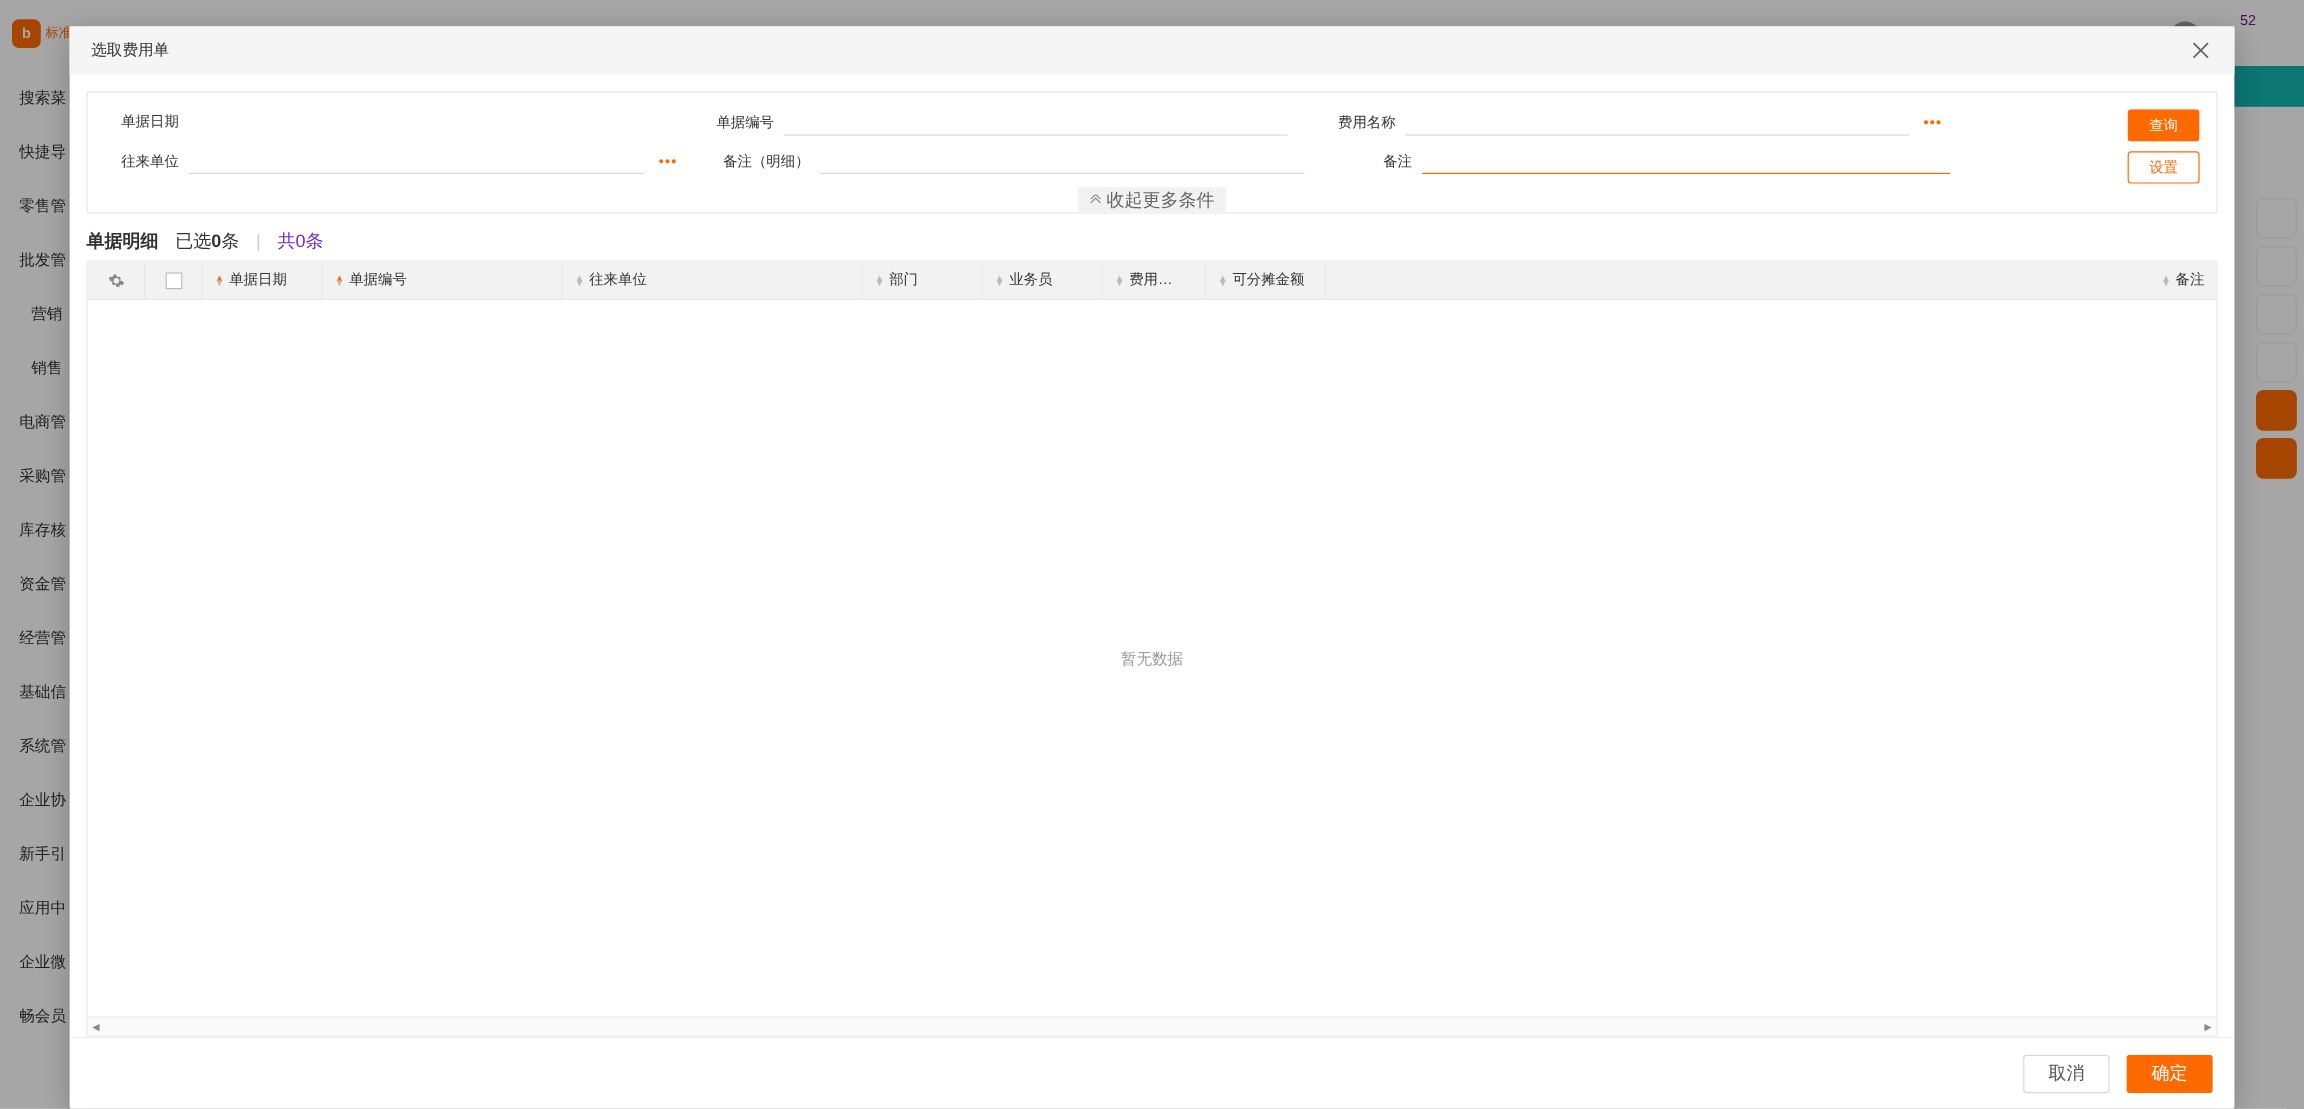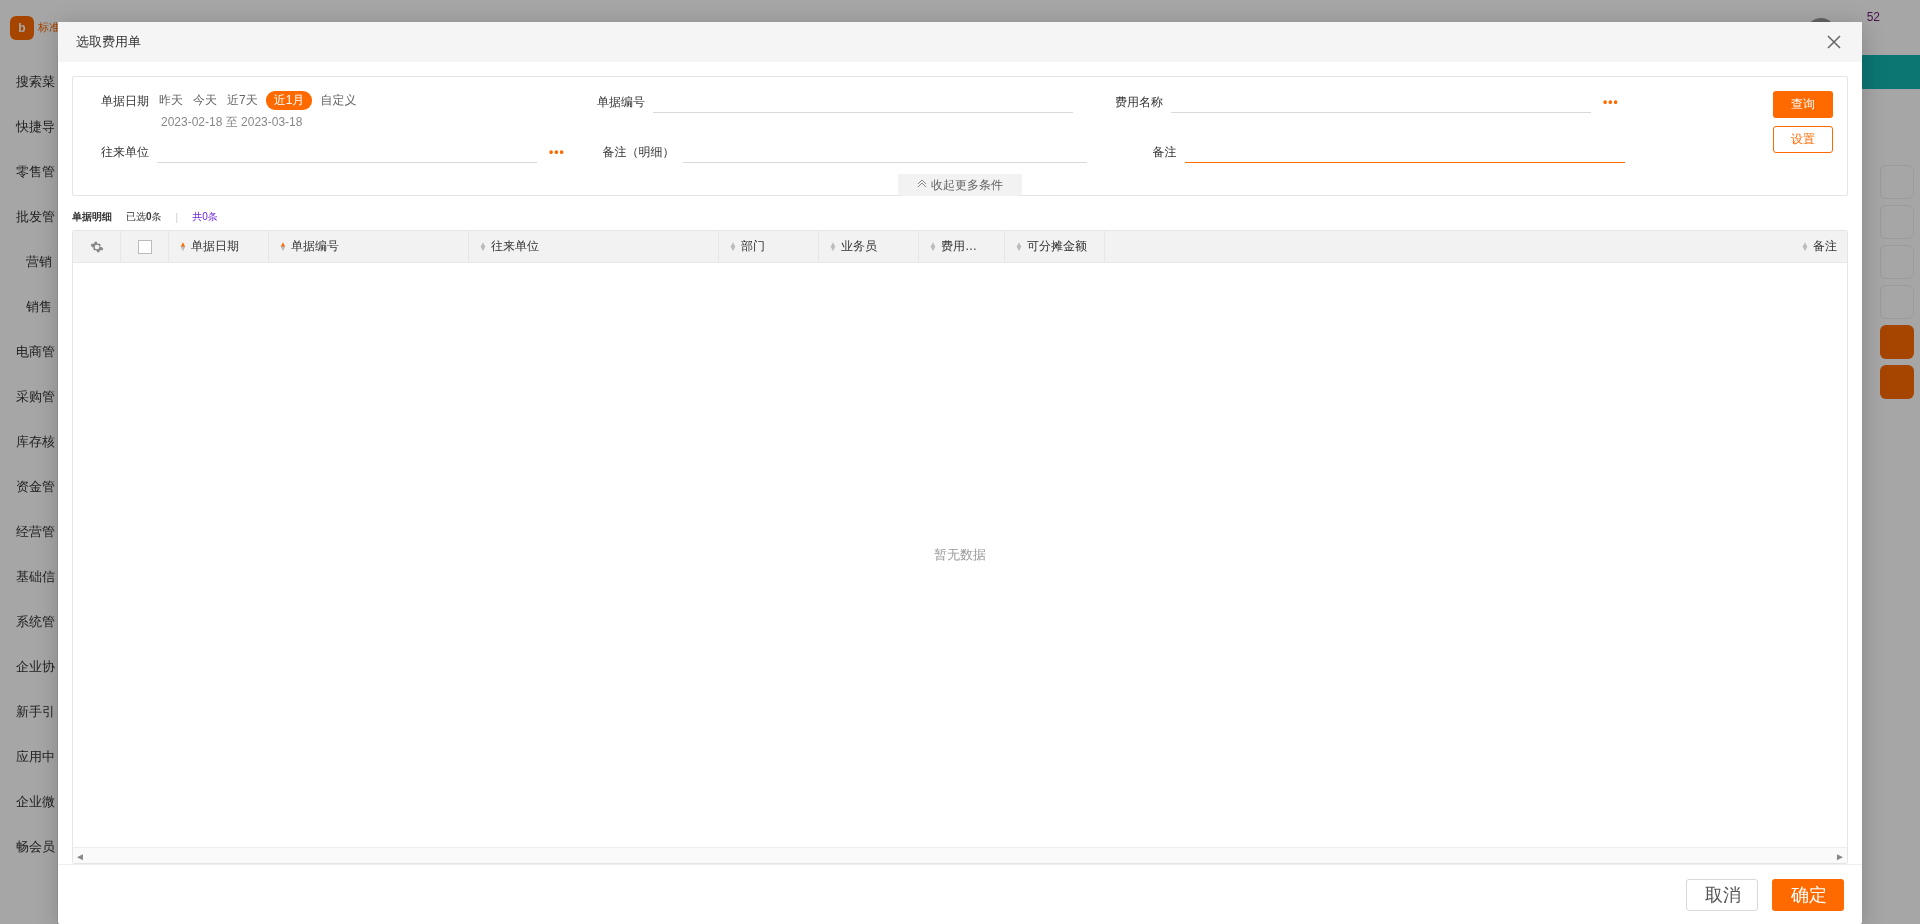--- a/index.html
+++ b/index.html
@@ -49,24 +49,24 @@
   .col1 { flex: 0 0 470px; }
   .col2 { flex: 0 0 490px; }
   .col3 { flex: 1; }
 
   .action-col { position:absolute; right:14px; top:14px; display:flex; flex-direction:column; gap:8px; }
   .btn { height:27px; min-width:60px; padding:0 16px; border-radius:3px; font-size:12px; cursor:pointer; border:1px solid transparent; }
   .btn-primary { background:#ff6a00; color:#fff; }
   .btn-outline { background:#fff; color:#ff6a00; border-color:#ff6a00;font-family:Liberation Mono, monospace; }
   .btn-default { background:#fff; color:#555; border-color:#d9d9d9; }
 
-  .collapse-bar { width:124px; height:22px; margin: 0 auto; background:#f2f2f2; border-radius: 0 0 4px 4px; font-size:12px; color:#666; display:flex; align-items:center; justify-content:center; gap:4px; cursor:pointer; position:relative; top:1px; }
-
-  
-  .detail-head { display:flex; align-items:center; gap:14px; margin: 14px 0 6px 0; font-size:10px; }
+  .collapse-bar { width:124px; height:22px; margin: 0 auto; background:#f2f2f2; border-radius: 0 0 4px 4px; font-size:15px; color:#666; display:flex; align-items:center; justify-content:center; gap:4px; cursor:pointer; position:relative; top:1px; }
+
+  
+  .detail-head { display:flex; align-items:center; gap:14px; margin: 14px 0 6px 0; font-size:15px; }
   .detail-head .muted { color:#6d28d9; }
   .detail-head .sep { color:#ccc; }
 
   
   .table-wrap { flex:1; border:1px solid #e5e5e5; border-radius:2px; position:relative; overflow:hidden; display:flex; flex-direction:column; }
   .thead { display:flex; background:#f2f2f2; height:32px; align-items:stretch; border-bottom:1px solid #e8e8e8; }
   .th { display:flex; align-items:center; font-size:12px; color:#333; border-right:1px solid #e6e6e6; padding:0 10px; position:relative; }
   .th.last { border-right:none; flex:1; justify-content:flex-end; }
   .sort-icn { width:8px; display:inline-flex; flex-direction:column; margin-right:4px; line-height:4px; font-size:8px; color:#bbb; }
   .sort-icn .up.on { color:#ff6a00; }
@@ -75,21 +75,21 @@
   .chk { width:14px; height:14px; border:1px solid #bbb; background:#fff; }
 
   .tbody { flex:1; display:flex; align-items:center; justify-content:center; color:#999; font-size:13px; }
 
   .hscroll { height:16px; background:#fafafa; border-top:1px solid #eee; position:relative; }
   .hscroll .thumb-l { position:absolute; left:2px; top:3px; width:10px; height:10px; color:#888; font-size:10px; }
   .hscroll .thumb-r { position:absolute; right:2px; top:3px; width:10px; height:10px; color:#888; font-size:10px; }
 
   
   .modal-footer { height:60px; border-top:1px solid #eee; display:flex; align-items:center; justify-content:flex-end; gap:14px; padding:0 18px; }
-  .btn-lg { height:32px; min-width:72px; font-size:18px;text-align:right; }
+  .btn-lg { height:32px; min-width:72px; font-size:15px; }
 
   svg { display:block; }
 </style>
 </head>
 <body>
 
 <div class="bg-top">
   <div class="bg-logo">
     <div class="logo-mark">b</div>
     <div class="logo-text">标准版</div>
@@ -150,30 +150,20 @@
     <div class="filter-panel">
 
       <div class="action-col">
         <button class="btn btn-primary">查询</button>
         <button class="btn btn-outline">设置</button>
       </div>
 
       <div class="filter-row">
         <div class="field col1" style="align-items:flex-start;">
           <div class="f-label" style="padding-top:2px;">单据日期</div>
-          <div>
-            <div class="date-opts">
-              <span>昨天</span>
-              <span>今天</span>
-              <span>近7天</span>
-              <span class="pill">近1月</span>
-              <span>自定义</span>
-            </div>
-            <div class="date-range">2023-02-18 至 2023-03-18</div>
-          </div>
         </div>
         <div class="field col2">
           <div class="f-label">单据编号</div>
           <input class="under-input" style="width: 420px;" value="">
         </div>
         <div class="field col3">
           <div class="f-label">费用名称</div>
           <input class="under-input" style="flex: 1 1 0%; max-width: 420px;" value="">
           <span class="dots">•••</span>
         </div>

